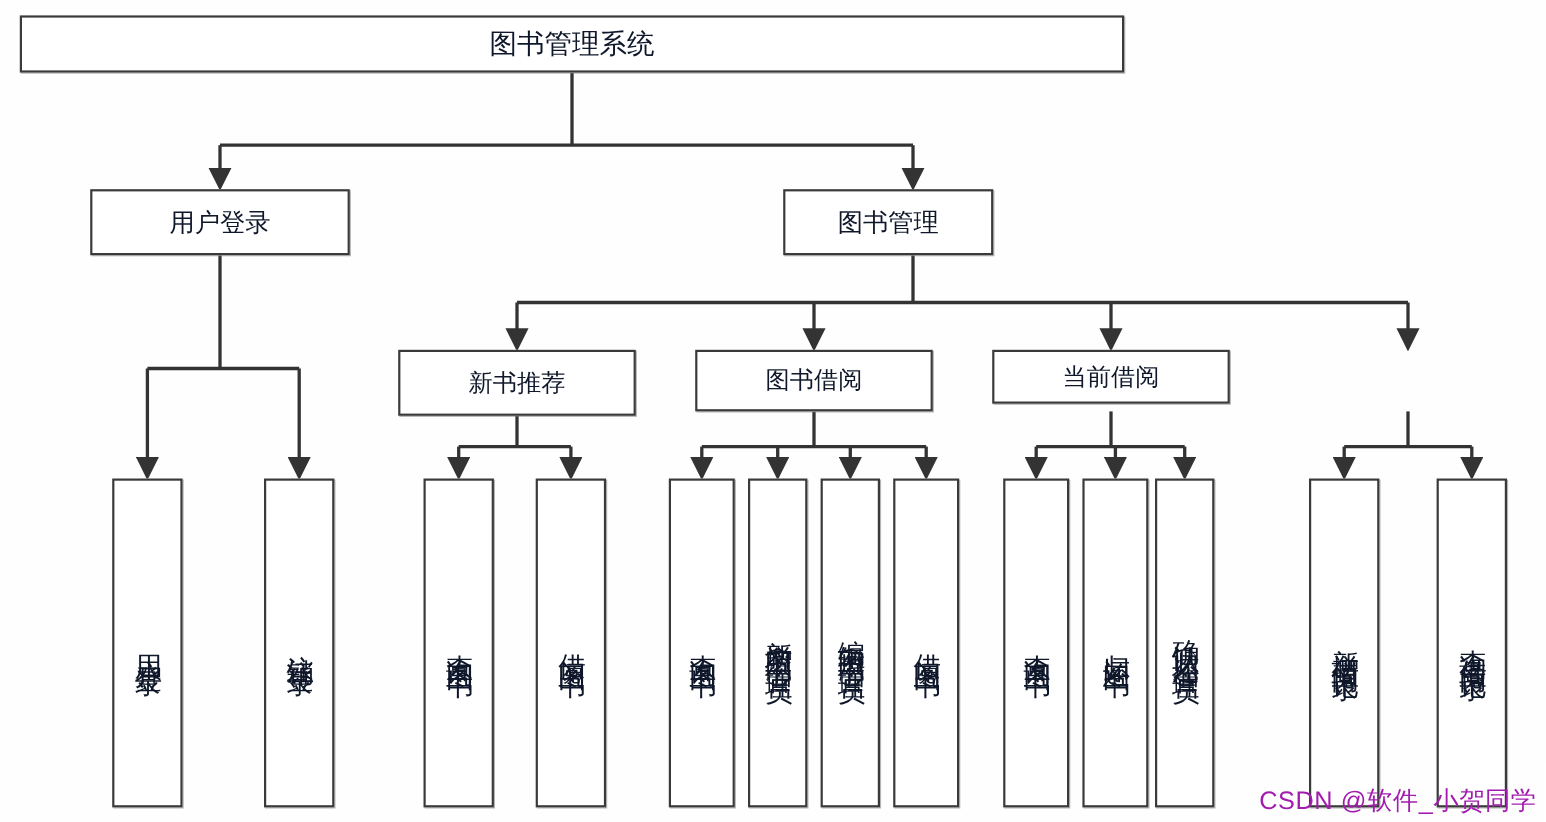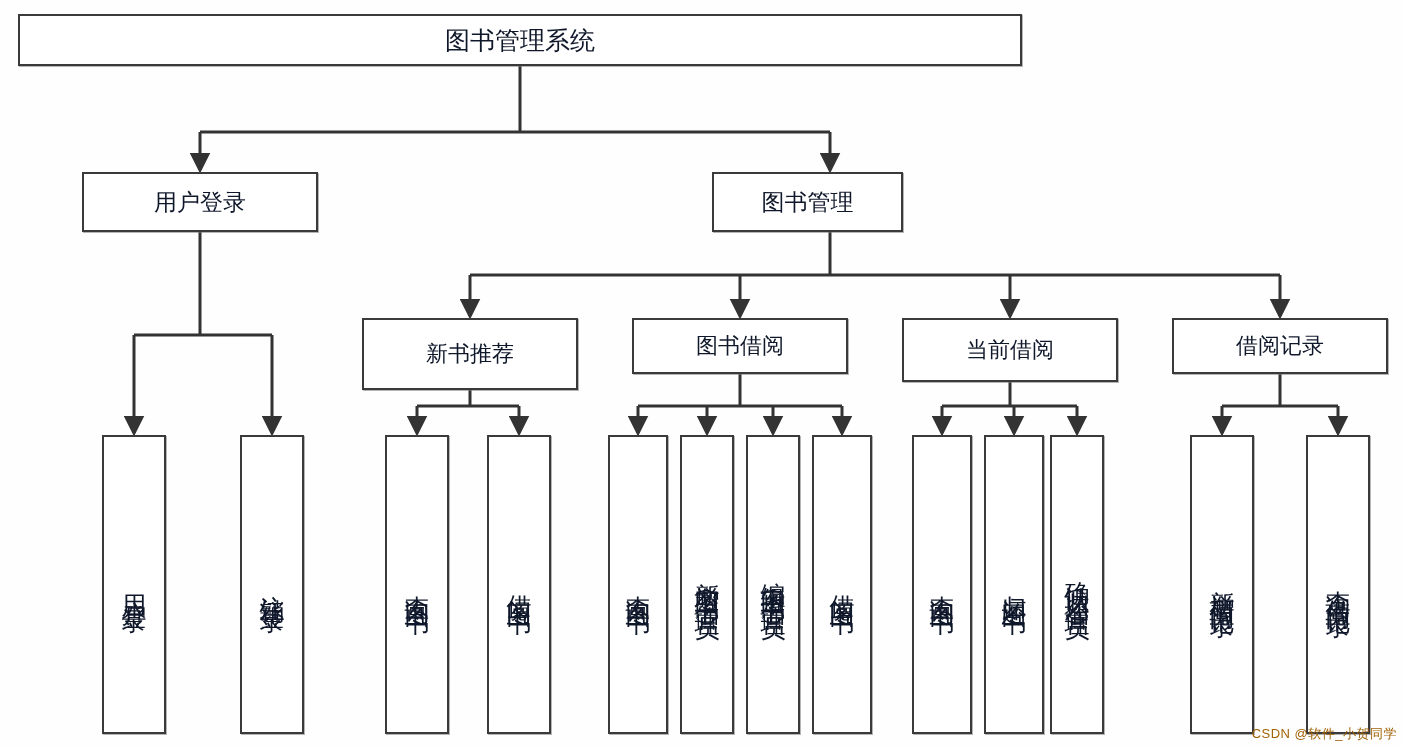--- a/index.html
+++ b/index.html
@@ -62,22 +62,22 @@
     writing-mode: vertical-rl;
     text-orientation: upright;
     letter-spacing: 5px;
     line-height: 1;
     white-space: nowrap;
   }
   #watermark {
     position: absolute;
     right: 8px;
     bottom: 4px;
-    font-size: 13px;
-    color: #a16207;
+    font-size: 23px;
+    color: #a21caf;
     white-space: nowrap;
     letter-spacing: 0.5px;
   }
 </style>
 </head>
 <body>
 
 <div id="canvas">
 
   <svg id="edges" viewBox="0 0 1405 747" xmlns="http://www.w3.org/2000/svg">
@@ -127,31 +127,28 @@
     <span class="node-label">图书管理系统</span>
   </div>
 
   <div class="node l1" style="left: 82px; top: 172px; width: 236px; height: 60px;">
     <span class="node-label">用户登录</span>
   </div>
   <div class="node l1" style="left: 712px; top: 172px; width: 191px; height: 60px;">
     <span class="node-label">图书管理</span>
   </div>
 
-  <div class="node l2" style="left: 362px; top: 318px; width: 216px; height: 72px;">
+  <div class="node l2" style="left: 362px; top: 318px; width: 216px; height: 60px;">
     <span class="node-label">新书推荐</span>
   </div>
   <div class="node l2" style="left: 632px; top: 318px; width: 216px; height: 56px;">
     <span class="node-label">图书借阅</span>
   </div>
-  <div class="node l2" style="left: 902px; top: 318px; width: 216px; height: 64px;">
+  <div class="node l2" style="left: 902px; top: 318px; width: 216px; height: 49px;">
     <span class="node-label">当前借阅</span>
-  </div>
-  <div class="node l2" style="left: 1172px; top: 318px; width: 216px; height: 56px;">
-    <span class="node-label">借阅记录</span>
   </div>
 
   <div class="node leaf" style="left: 102px; top: 435px; width: 64px; height: 299px;">
     <span class="node-label">用户登录</span>
   </div>
   <div class="node leaf" style="left: 240px; top: 435px; width: 64px; height: 299px;">
     <span class="node-label">注销登录</span>
   </div>
   <div class="node leaf" style="left: 385px; top: 435px; width: 64px; height: 299px;">
     <span class="node-label">查询图书</span>

